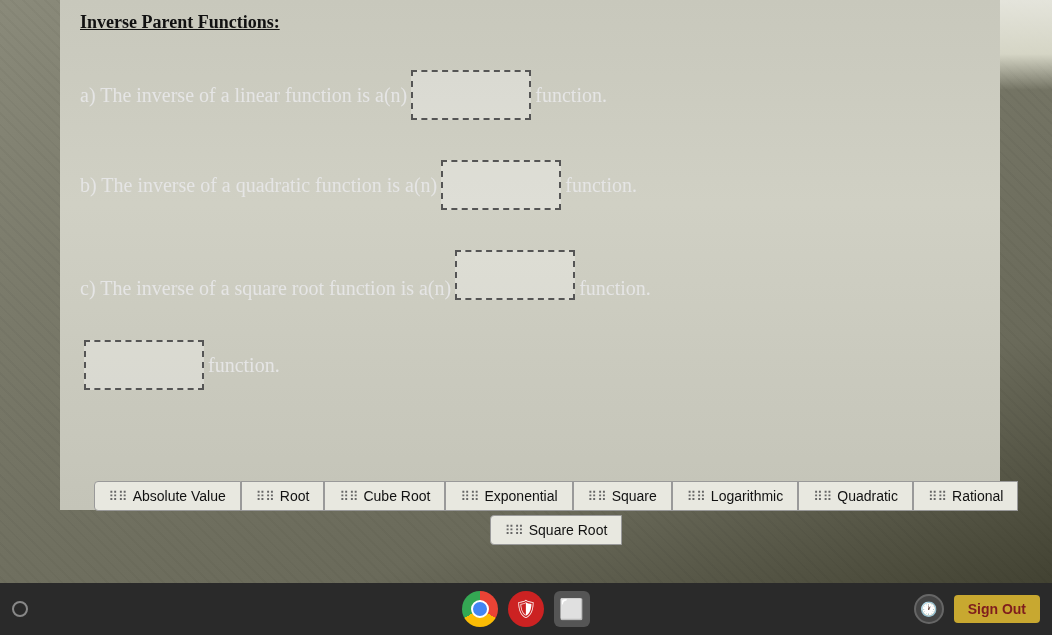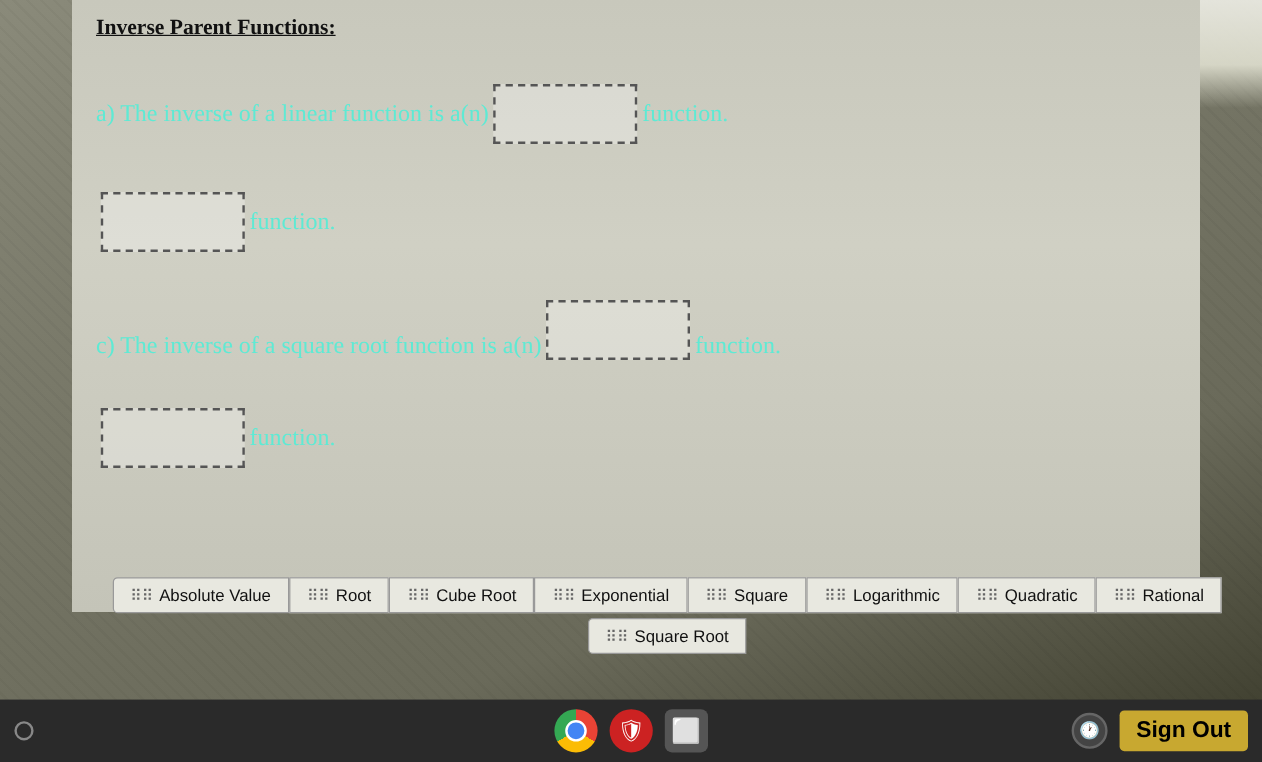--- a/index.html
+++ b/index.html
@@ -66,21 +66,21 @@
       color: #111;
       text-decoration: underline;
     }
 
     
     .question-row {
       position: absolute;
       display: flex;
       align-items: center;
       font-size: 20px;
-      color: #5eead4;
+      color: #e5e5e5;
     }
 
     
     .answer-box {
       display: inline-block;
       width: 120px;
       height: 50px;
       border: 2px dashed #555;
       background: rgba(255,255,255,0.3);
       margin: 0 4px;
@@ -242,25 +242,25 @@
     .taskbar-radio {
       width: 16px;
       height: 16px;
       border: 2px solid #888;
       border-radius: 50%;
       background: transparent;
     }
 
     .sign-out-btn {
       background: #c8a830;
-      color: #000000;
+      color: #7f1d1d;
       border: none;
       padding: 6px 14px;
       border-radius: 4px;
-      font-size: 19px;
+      font-size: 14px;
       font-weight: bold;
       cursor: pointer;
     }
 
     .taskbar-clock-icon {
       width: 30px;
       height: 30px;
       background: #444;
       border-radius: 50%;
       border: 2px solid #666;
@@ -280,20 +280,21 @@
 
 <div class="title">Inverse Parent Functions:</div>
 
 <div class="question-row row-a">
   <span>a) The inverse of a linear function is a(n)</span>
   <div class="answer-box"></div>
   <span>function.</span>
 </div>
 
 <div class="question-row row-b">
+  <span>b) The inverse of a quadratic function is a(n)</span>
   <div class="answer-box"></div>
   <span>function.</span>
 </div>
 
 <div class="question-row row-c">
   <span>c) The inverse of a square root function is a(n)</span>
   <div class="answer-box"></div>
   <span>function.</span>
 </div>
 

